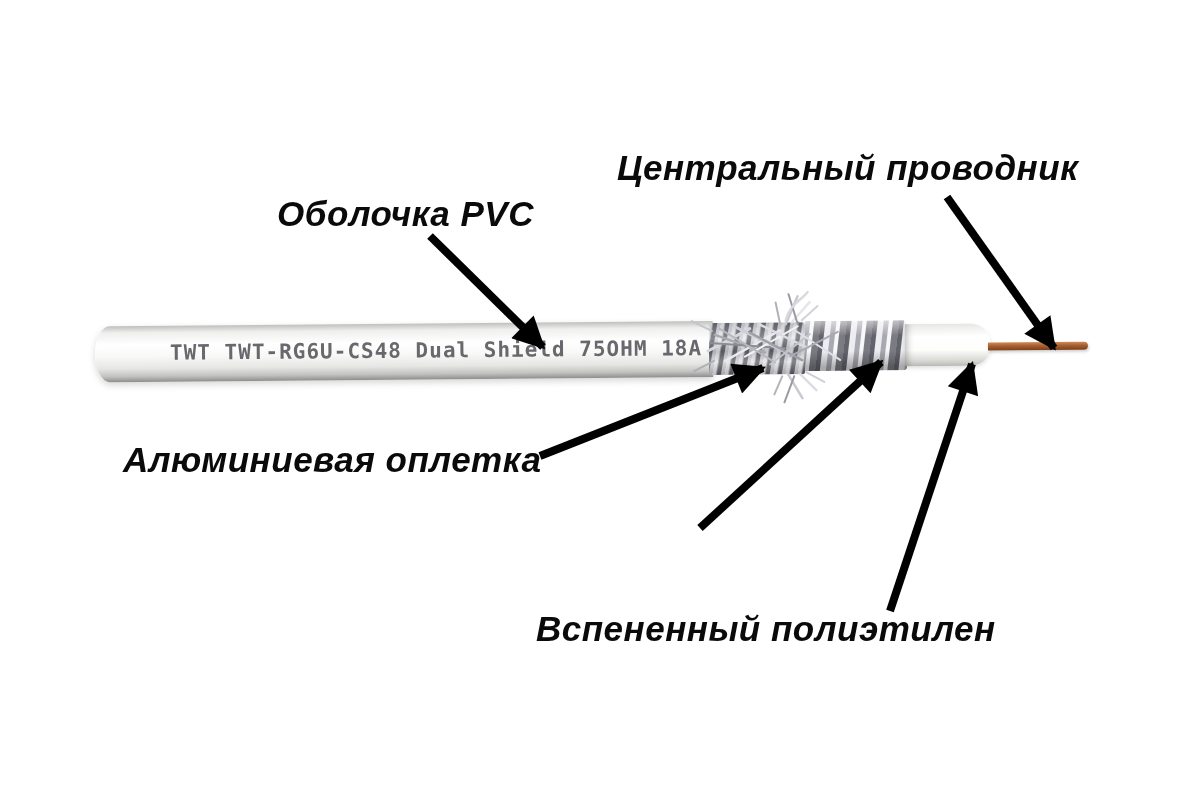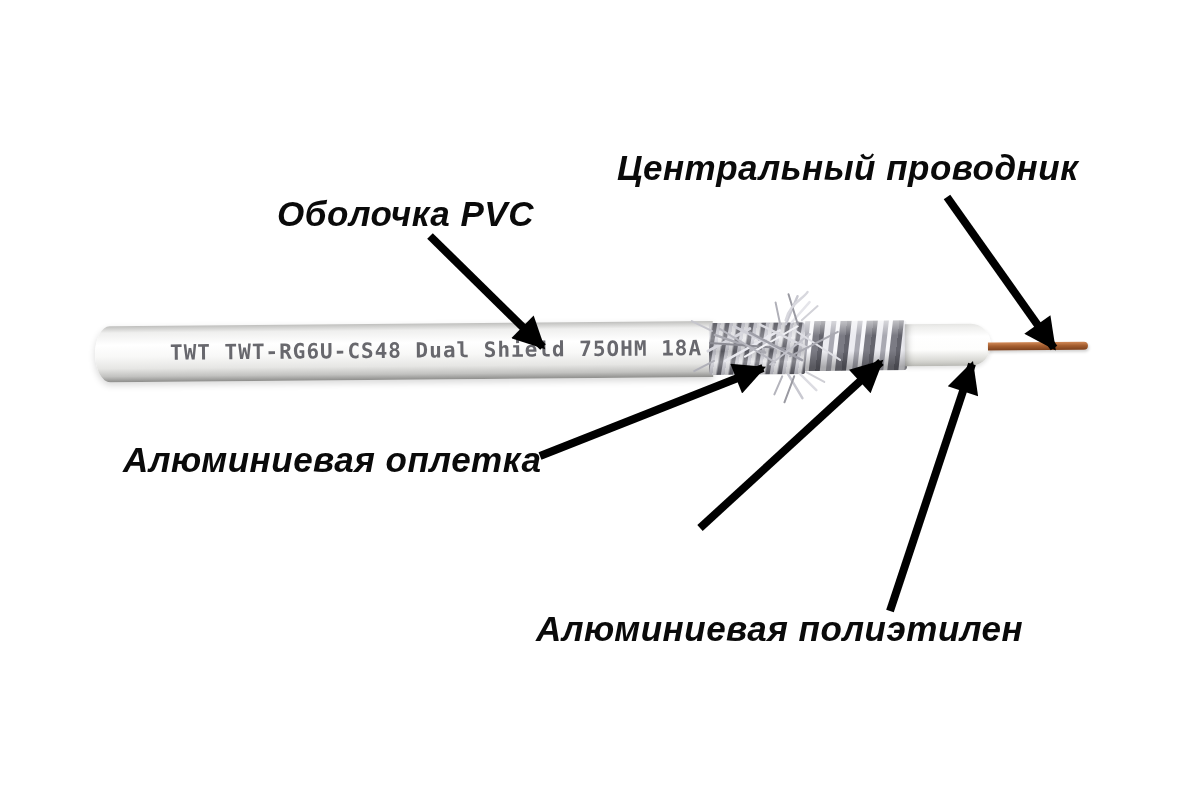--- a/index.html
+++ b/index.html
@@ -96,15 +96,15 @@
       <line x1="947" y1="197" x2="1054" y2="348" marker-end="url(#ah)"></line>
       <line x1="540" y1="456" x2="763" y2="368" marker-end="url(#ah)"></line>
       <line x1="700" y1="528" x2="881" y2="362" marker-end="url(#ah)"></line>
       <line x1="890" y1="611" x2="972" y2="364" marker-end="url(#ah)"></line>
     </g>
   </svg>
 
   <div class="lbl l-center">Центральный проводник</div>
   <div class="lbl l-jacket">Оболочка PVC</div>
   <div class="lbl l-braid">Алюминиевая оплетка</div>
-  <div class="lbl l-foam">Алюминиевая полиэтилен</div>
+  <div class="lbl l-foam">Вспененный полиэтилен</div>
 
 </div>
 
 </body></html>

